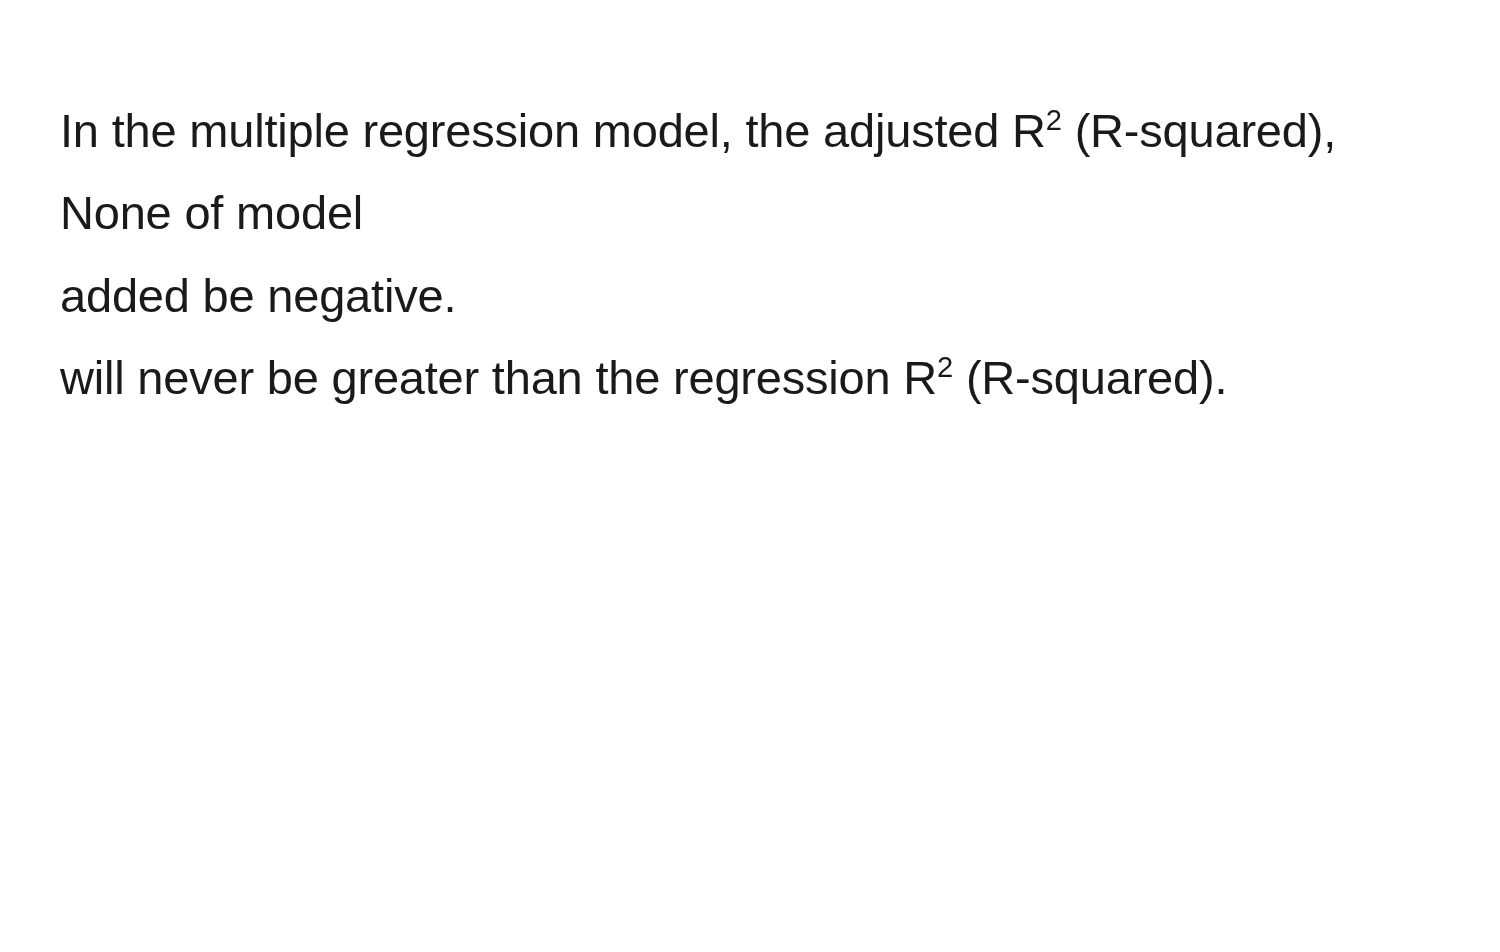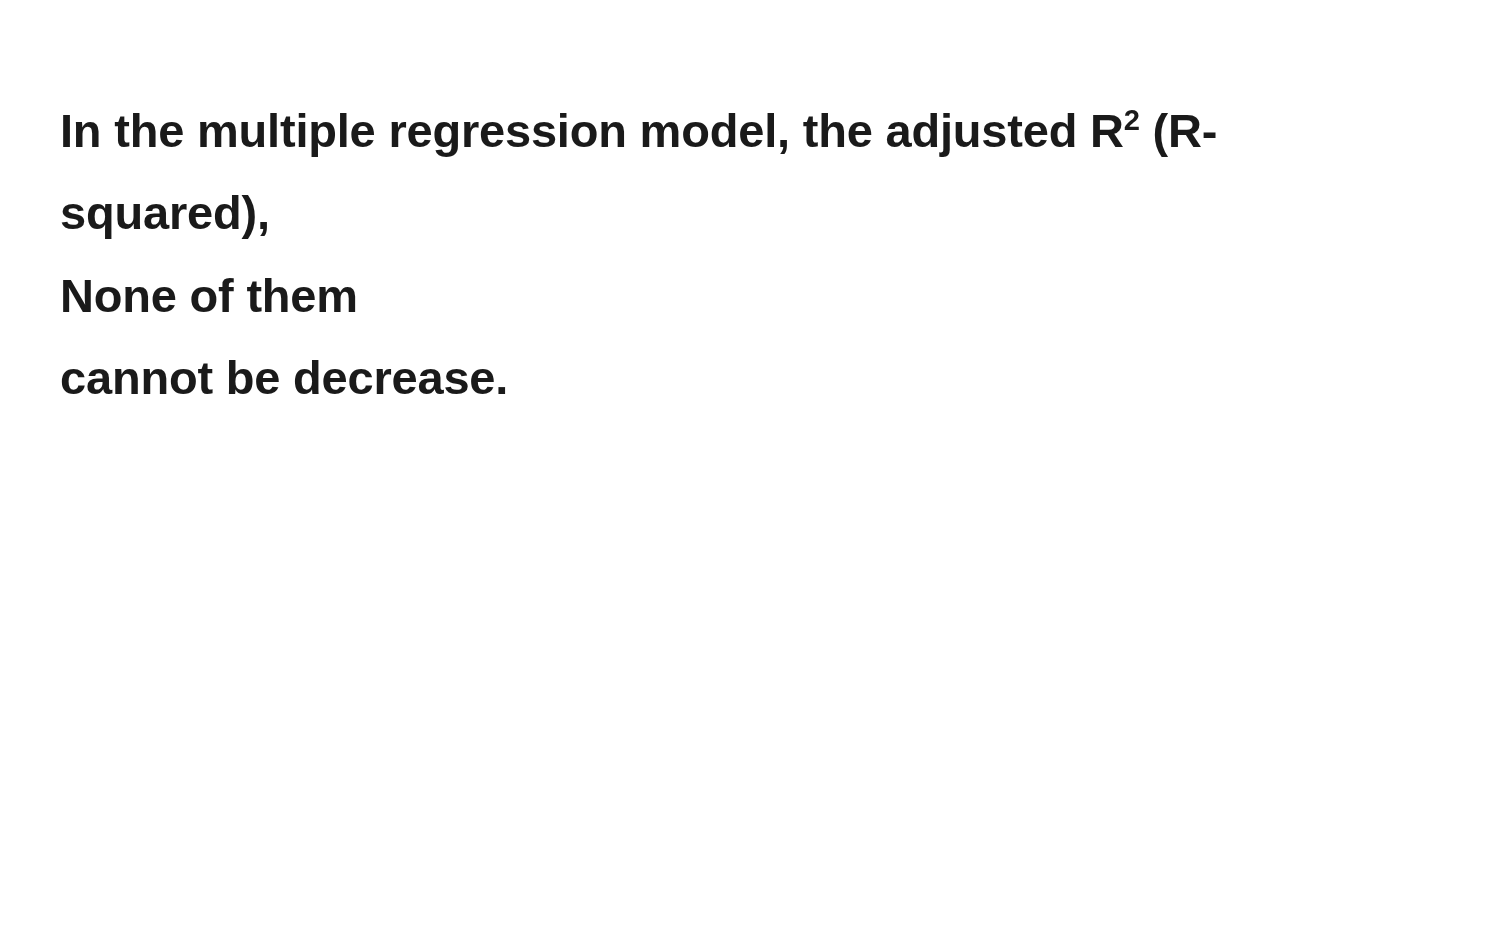--- a/index.html
+++ b/index.html
@@ -13,21 +13,21 @@
       background: #ffffff;
       font-family: -apple-system, BlinkMacSystemFont, "Segoe UI", Helvetica, Arial, sans-serif;
       color: #1a1a1a;
       overflow: hidden;
     }
     .content {
       padding: 90px 80px 60px 60px;
       font-size: 47px;
       line-height: 1.75;
       letter-spacing: -0.2px;
-      font-weight: 700;
+      font-weight: 400;
     }
     .question-stem {
       margin-bottom: 0;
     }
     .option {
       margin-bottom: 0;
     }
     sup {
       font-size: 0.62em;
       vertical-align: super;
@@ -35,18 +35,21 @@
     }
   </style>
 </head>
 <body>
 
 <div class="content">
   <div class="question-stem">
     <span>In the multiple regression model, the adjusted R</span><sup>2</sup><span> (R-squared),</span>
   </div>
   <div class="option">
-    <span>None of them</span>
+    <span>None of model</span>
   </div>
   <div class="option">
-    <span>cannot be decrease.</span>
+    <span>added be negative.</span>
+  </div>
+  <div class="option">
+    <span>will never be greater than the regression R</span><sup>2</sup><span> (R-squared).</span>
   </div>
 </div>
 
 </body></html>

